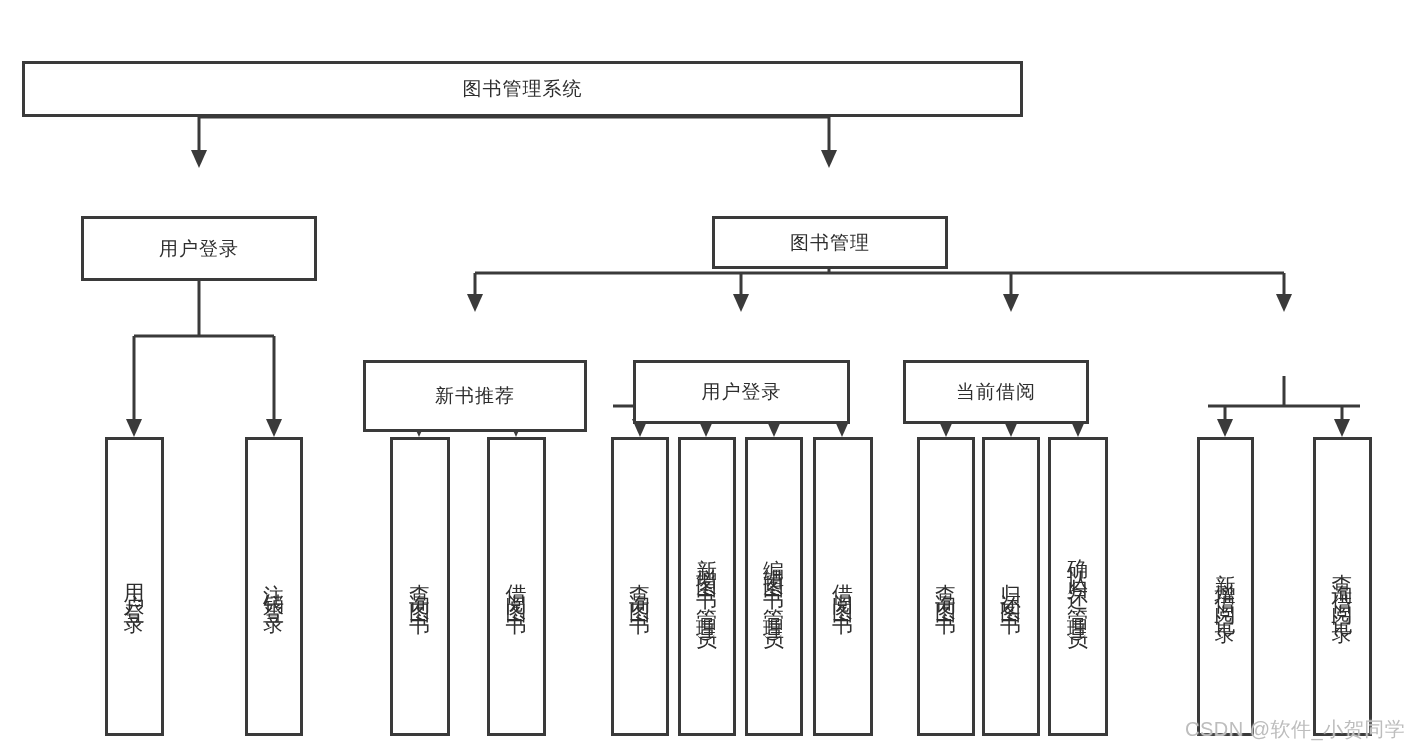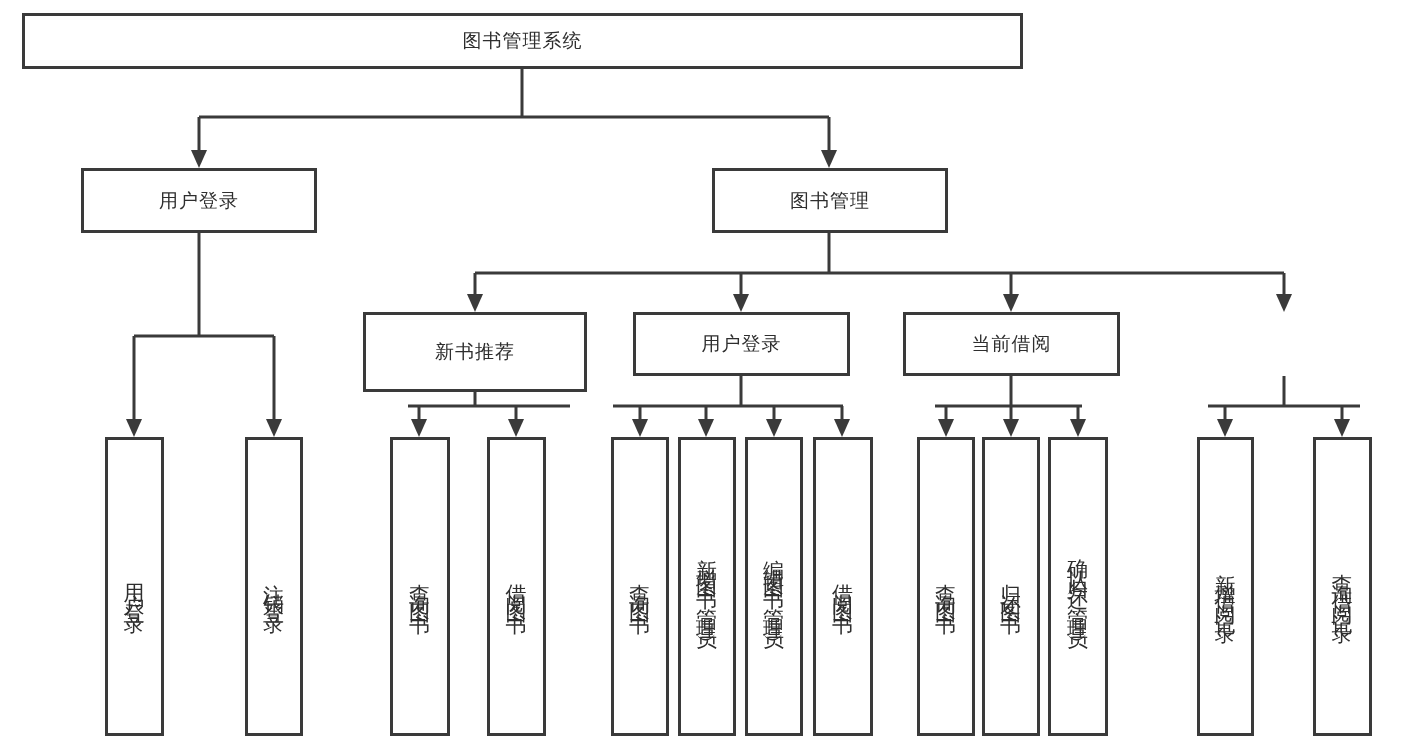--- a/index.html
+++ b/index.html
@@ -14,35 +14,35 @@
     background:var(--bg);
     font-family:"Liberation Sans","DejaVu Sans",sans-serif;
   }
   svg.wires{position:absolute;left:0;top:0;z-index:1;}
   .node{
     position:absolute;box-sizing:border-box;
     border:3px solid var(--line);background:#fff;color:var(--text);
     display:flex;align-items:center;justify-content:center;
     z-index:2;
   }
-  .h-node{font-size:19px;letter-spacing:1px;}
+  .h-node{font-size:19px;letter-spacing:1px;margin-top:48px;}
   .v-node{
     top:437px;height:299px;
     writing-mode:vertical-rl;text-orientation:mixed;
     font-size:21px;letter-spacing:10px;line-height:1;
   }
   
   .b-root{left:22px;top:13px;width:1001px;height:56px;}
   
   .b-l2-0{left:81px;top:168px;width:236px;height:65px;}
-  .b-l2-1{left:712px;top:168px;width:236px;height:65px;}
+  .b-l2-1{left:712px;top:168px;width:236px;height:53px;}
   
-  .b-l3-0{left:363px;top:312px;width:224px;height:80px;}
+  .b-l3-0{left:363px;top:312px;width:224px;height:72px;}
   .b-l3-1{left:633px;top:312px;width:217px;height:64px;}
-  .b-l3-2{left:903px;top:312px;width:217px;height:64px;}
+  .b-l3-2{left:903px;top:312px;width:186px;height:64px;}
   .b-l3-3{left:1172px;top:312px;width:226px;height:64px;}
   
   .b-lf-0{left:105px;width:59px;}
   .b-lf-1{left:245px;width:58px;}
   .b-lf-2{left:390px;width:60px;}
   .b-lf-3{left:487px;width:59px;}
   .b-lf-4{left:611px;width:58px;}
   .b-lf-5{left:678px;width:58px;}
   .b-lf-6{left:745px;width:58px;}
   .b-lf-7{left:813px;width:60px;}
@@ -167,13 +167,14 @@
   <div class="node v-node b-lf-10">
     <span>确认归还（管理员）</span>
   </div>
   <div class="node v-node b-lf-11">
     <span>新增借阅记录</span>
   </div>
   <div class="node v-node b-lf-12">
     <span>查询借阅记录</span>
   </div>
 
+  <div class="watermark">CSDN @软件_小贺同学</div>
 </div>
 
 </body></html>

